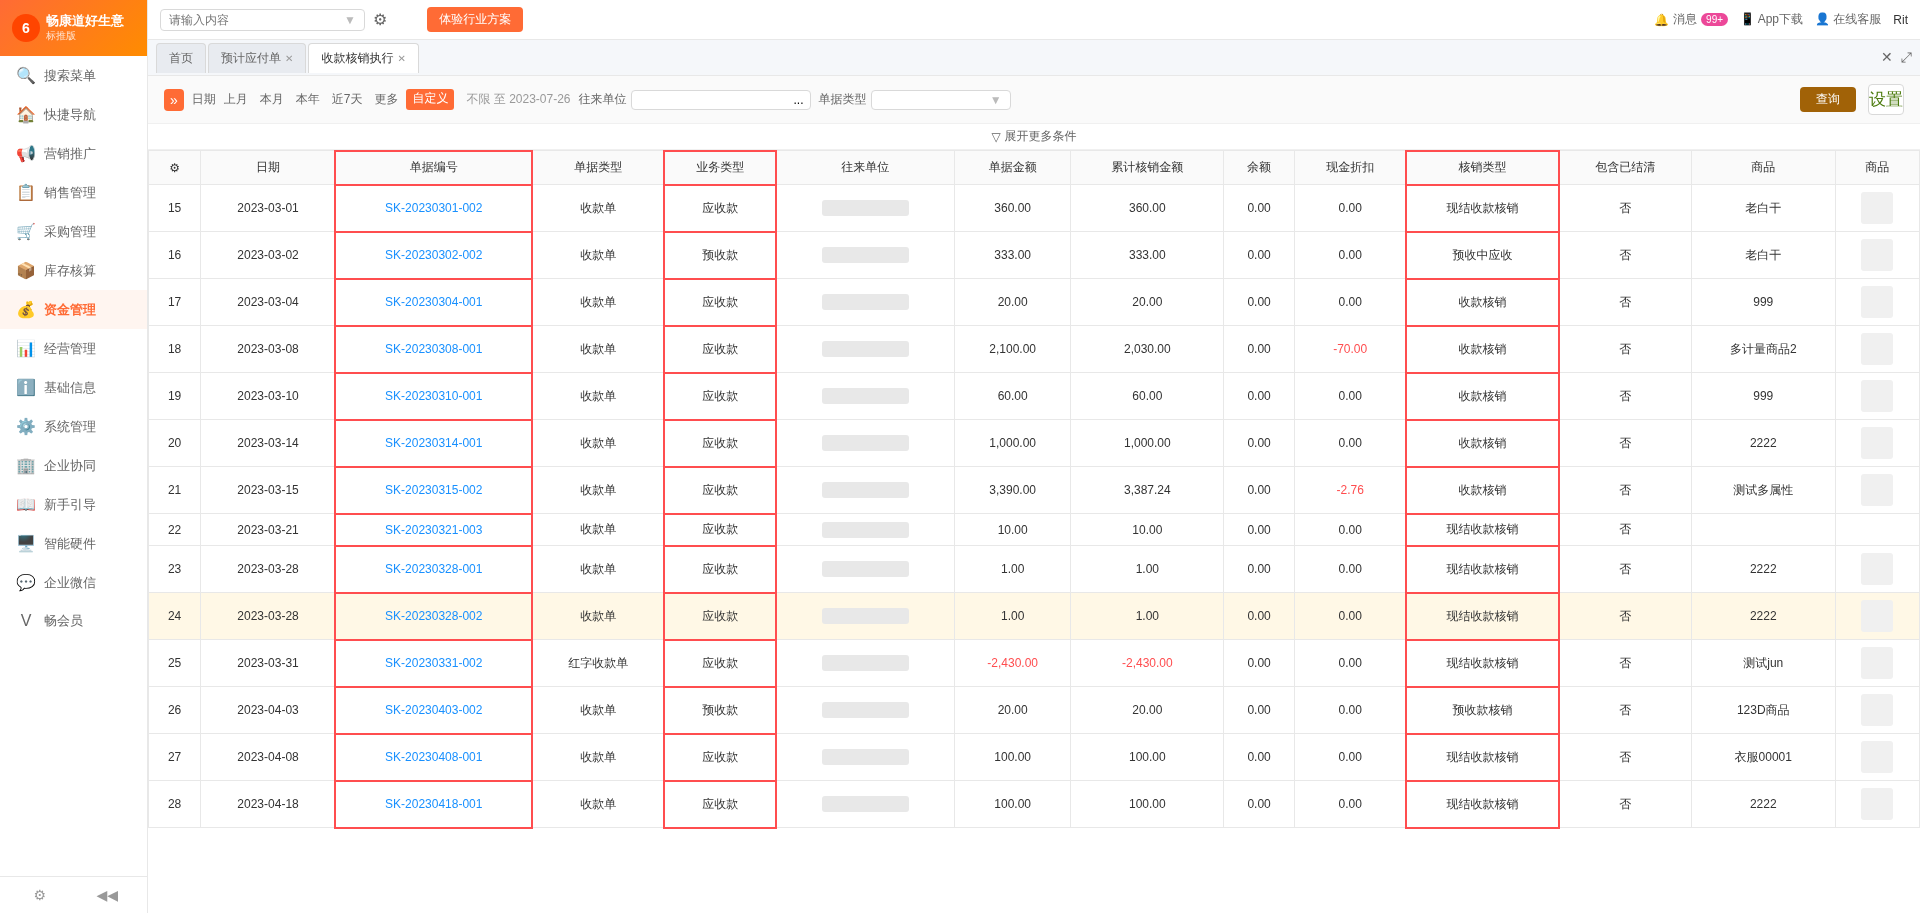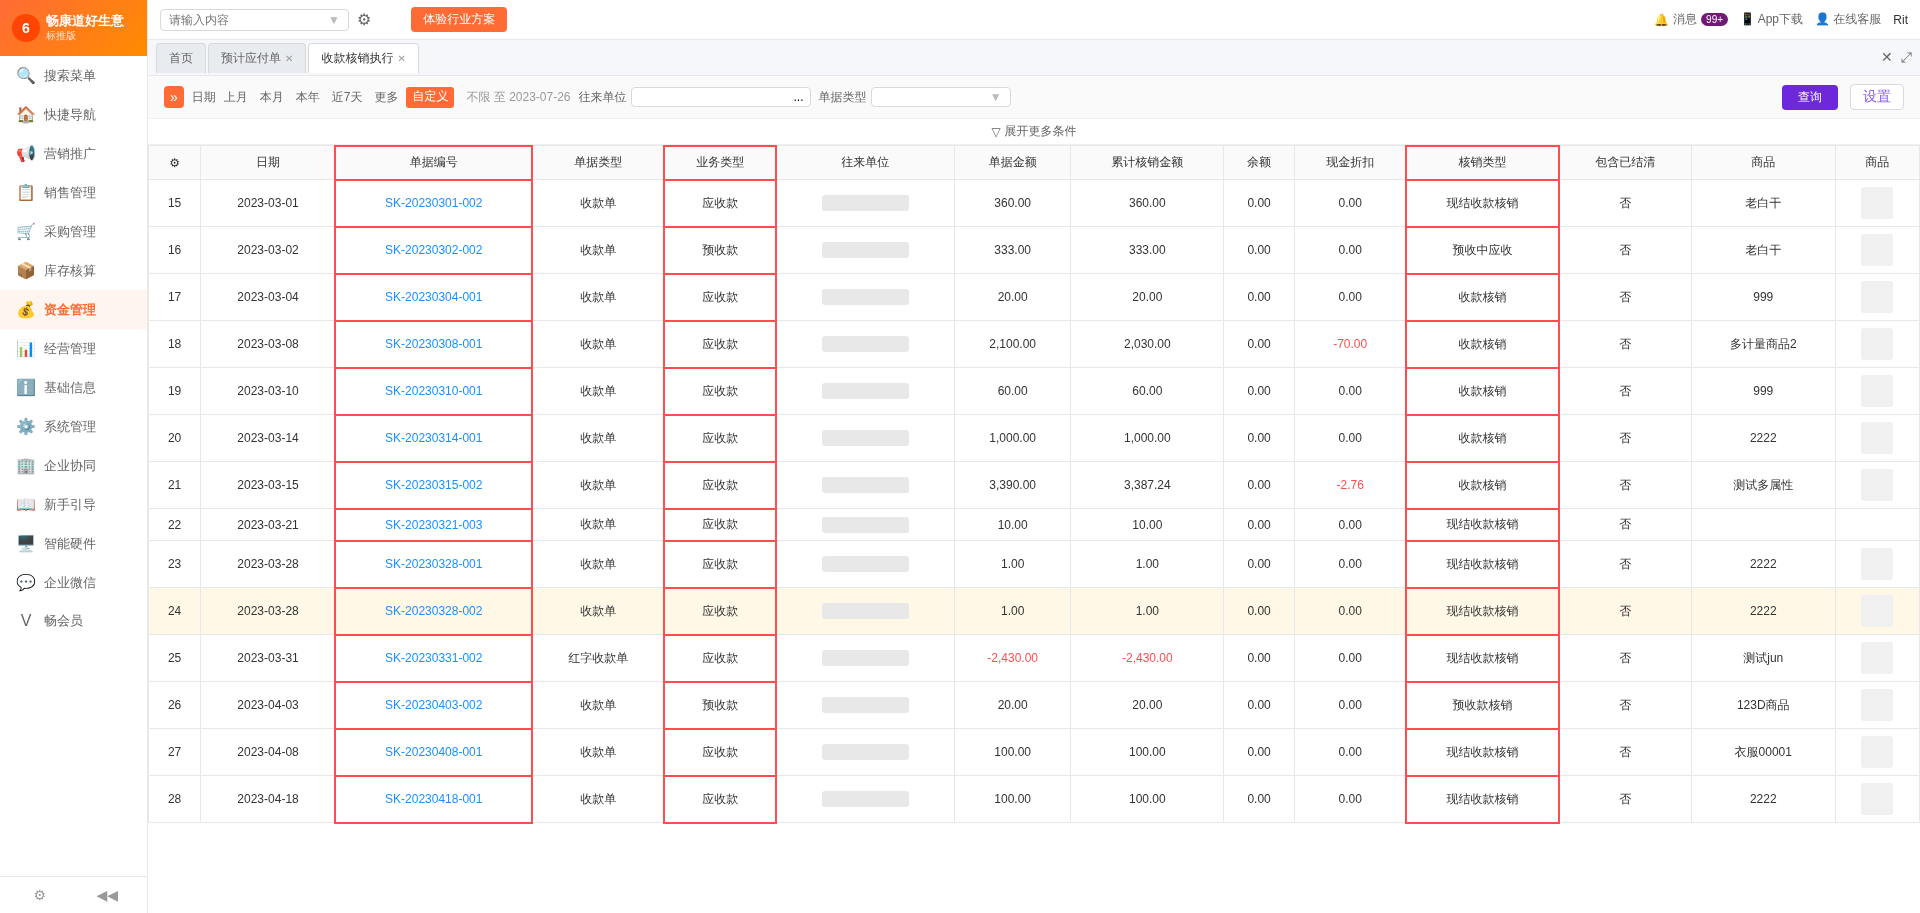--- a/index.html
+++ b/index.html
@@ -22,21 +22,21 @@
     
     .main { flex: 1; display: flex; flex-direction: column; overflow: hidden; }
 
     
     .topbar { height: 40px; background: #fff; border-bottom: 1px solid #e8e8e8; display: flex; align-items: center; padding: 0 12px; gap: 8px; }
     .topbar-breadcrumb { display: flex; align-items: center; gap: 4px; flex: 1; }
     .topbar-config { font-size: 16px; color: #666; cursor: pointer; margin-left: 4px; }
     .topbar-solution-btn { background: #ff6b35; color: #fff; border: none; border-radius: 4px; padding: 4px 12px; font-size: 12px; cursor: pointer; margin-left: 36px; }
     .topbar-right { display: flex; align-items: center; gap: 12px; margin-left: auto; }
     .topbar-notice { display: flex; align-items: center; gap: 4px; font-size: 12px; color: #666; cursor: pointer; position: relative; }
-    .notice-badge { background: #701a75; color: #fff; border-radius: 10px; font-size: 10px; padding: 1px 5px; }
+    .notice-badge { background: #ec4899; color: #fff; border-radius: 10px; font-size: 10px; padding: 1px 5px; }
     .topbar-app { font-size: 12px; color: #666; cursor: pointer; }
     .topbar-service { font-size: 12px; color: #666; cursor: pointer; }
 
     
     .tabbar { height: 36px; background: #f5f7fa; border-bottom: 1px solid #e8e8e8; display: flex; align-items: center; padding: 0 8px; gap: 2px; }
     .tab-item { display: flex; align-items: center; gap: 4px; padding: 6px 12px; border-radius: 4px 4px 0 0; font-size: 12px; cursor: pointer; color: #666; background: #e8ebf0; border: 1px solid #d9d9d9; border-bottom: none; }
     .tab-item.active { background: #fff; color: #333; border-color: #d9d9d9; }
     .tab-close { font-size: 10px; color: #999; cursor: pointer; }
     .tabbar-right { margin-left: auto; display: flex; gap: 8px; }
     .tabbar-right-btn { font-size: 14px; color: #666; cursor: pointer; }
@@ -51,22 +51,22 @@
 
     
     .filter-bar { padding: 8px 16px; background: #fafafa; border-bottom: 1px solid #f0f0f0; display: flex; align-items: center; gap: 8px; flex-wrap: wrap; }
     .filter-toggle { background: #ff6b35; color: #fff; border: none; border-radius: 4px; padding: 3px 6px; cursor: pointer; font-size: 14px; }
     .filter-group { display: flex; align-items: center; gap: 4px; }
     .filter-label { font-size: 12px; color: #666; }
     .filter-date-btns { display: flex; gap: 4px; }
     .filter-date-btn { font-size: 12px; color: #666; cursor: pointer; padding: 2px 4px; border-radius: 3px; }
     .filter-custom-btn { font-size: 12px; background: #ff6b35; color: #fff; border-radius: 3px; padding: 1px 6px; cursor: pointer; }
     .filter-date-range { font-size: 12px; color: #999; margin-left: 4px; }
-    .filter-query-btn { background: #6d28d9; color: #fff; border: none; border-radius: 4px; padding: 4px 16px; font-size: 12px; cursor: pointer; margin-left: auto; }
-    .filter-set-btn { background: #fff; color: #8b5cf6; border: 1px solid #d9d9d9; border-radius: 4px; padding: 3px 12px; font-size: 14px; cursor: pointer; margin-left: 4px; }
+    .filter-query-btn { background: #a16207; color: #fff; border: none; border-radius: 4px; padding: 4px 16px; font-size: 12px; cursor: pointer; margin-left: auto; }
+    .filter-set-btn { background: #fff; color: #4d7c0f; border: 1px solid #d9d9d9; border-radius: 4px; padding: 3px 0; font-size: 17px; cursor: pointer; margin-left: 4px; }
     .expand-more-bar { text-align: center; padding: 4px; border-bottom: 1px solid #f0f0f0; }
     .expand-more-btn { font-size: 12px; color: #666; cursor: pointer; display: inline-flex; align-items: center; gap: 4px; }
 
     
     .table-container { flex: 1; overflow: auto; padding: 0; }
     table { width: 100%; border-collapse: collapse; font-size: 12px; }
     thead th { background: #fafafa; border: 1px solid #e8e8e8; padding: 8px 8px; text-align: center; color: #333; font-weight: 500; white-space: nowrap; position: sticky; top: 0; z-index: 1; }
     tbody td { border: 1px solid #e8e8e8; padding: 7px 8px; text-align: center; color: #333; white-space: nowrap; }
     tbody tr.highlighted { background: #fff8e6; }
     .link-text { color: #1890ff; cursor: pointer; text-decoration: none; }
@@ -165,21 +165,21 @@
   <div class="sidebar-bottom">
     <div class="sidebar-bottom-btn">⚙</div>
     <div class="sidebar-bottom-btn">◀◀</div>
   </div>
 </div>
 
 <div class="main">
 
   <div class="topbar">
     <div class="topbar-breadcrumb">
-      <div style="border:1px solid #d9d9d9;border-radius:4px;padding:3px 8px;min-width:160px;display:flex;align-items:center;gap:4px;">
+      <div style="border:1px solid #d9d9d9;border-radius:4px;padding:3px 8px;min-width:160px;display:flex;align-items:center;gap:20px;">
         <input type="text" style="border: none; outline: none; font-size: 12px; flex: 1 1 0%; color: rgb(187, 187, 187);" placeholder="请输入内容">
         <span style="color:#bbb;">▼</span>
       </div>
       <span class="topbar-config">⚙</span>
       <button class="topbar-solution-btn">体验行业方案</button>
     </div>
     <div class="topbar-right">
       <div class="topbar-notice">
         <span>🔔</span>
         <span>消息</span>

